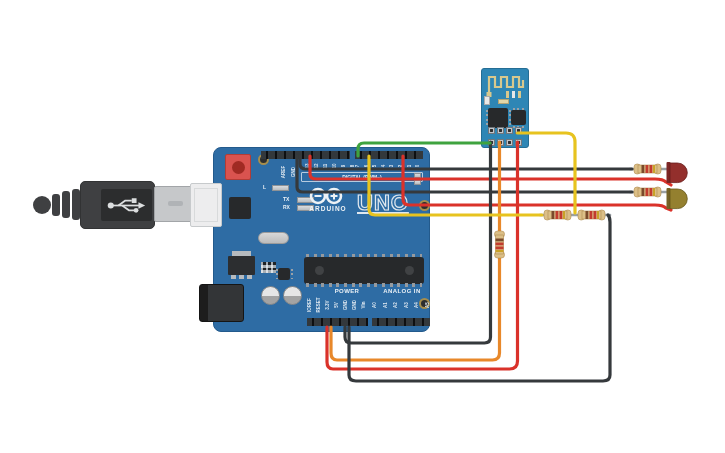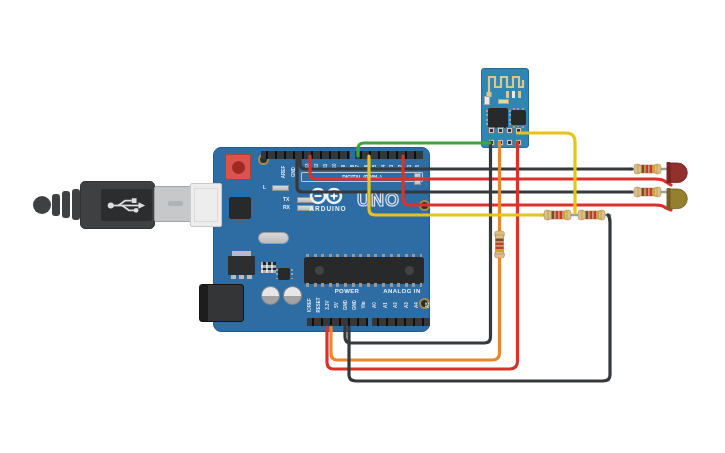--- a/index.html
+++ b/index.html
@@ -31,21 +31,21 @@
   .usbdark{background:var(--usb_dark,#3f4042);}
   
   .w{fill:none;stroke-linecap:round;stroke-linejoin:round;stroke-width:3.2px;}
   .wr{stroke:var(--wire_red,#da322a);}  .wg{stroke:var(--wire_green,#3fa33f);}
   .wy{stroke:var(--wire_yellow,#e7c31f);}  .wo{stroke:var(--wire_orange,#e8882a);}
   .wb{stroke:var(--wire_black,#35393c);}
   .lead{fill:none;stroke:var(--lead,#9aa0a4);stroke-width:2.6px;stroke-linecap:round;}
   .rbody{fill:var(--resistor_body,#dcbf87);stroke:#b08d52;stroke-width:.6px;}
   .bandbr{fill:var(--band_brown,#7a4a2b);} .bandrd{fill:var(--band_red,#c23b2e);}
   .bandgd{fill:var(--band_gold,#c9a227);}
-  .uno{font-size:18px;font-weight:bold;letter-spacing:1px;color:transparent;
+  .uno{font-size:22px;font-weight:bold;letter-spacing:1px;color:transparent;text-decoration:underline;
        -webkit-text-stroke:1.2px #dfe7ee;}
 </style>
 </head>
 <body>
 
 <div id="canvas">
 
   <div class="abs usbdark" style="left:33px;top:196px;width:18px;height:18px;border-radius:9px;"></div>
   <div class="abs usbdark" style="left:52px;top:194px;width:8px;height:22px;border-radius:3px;"></div>
   <div class="abs usbdark" style="left:62px;top:191px;width:8px;height:27px;border-radius:3px;"></div>

